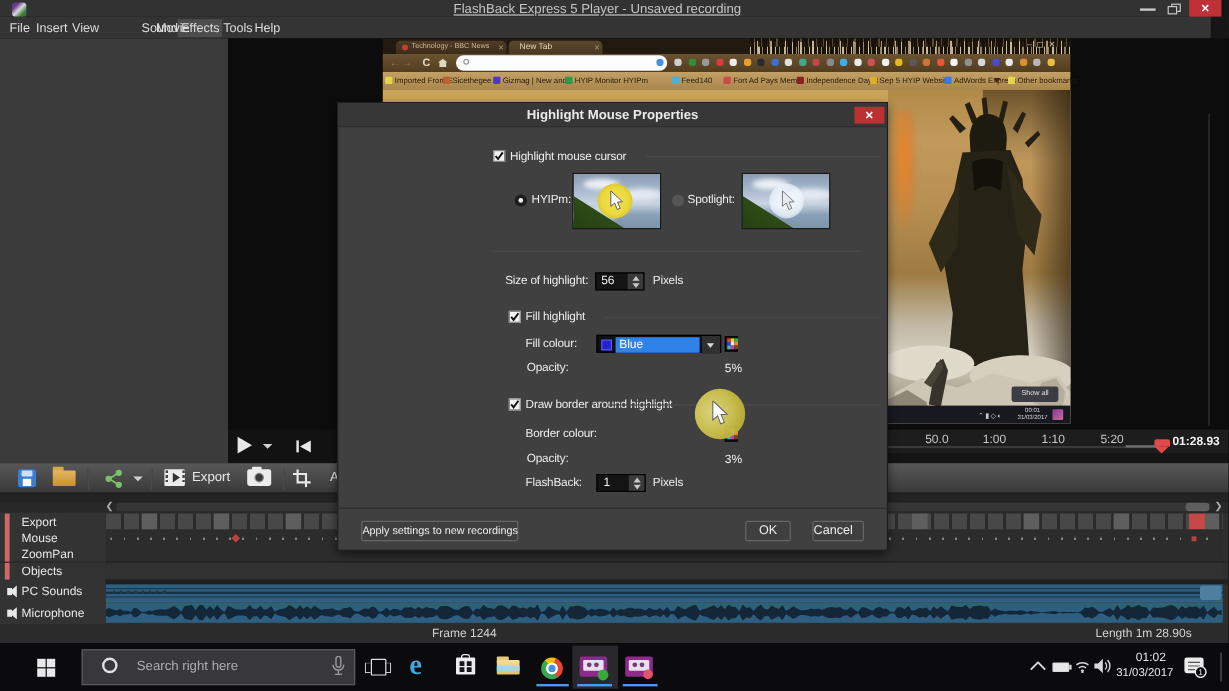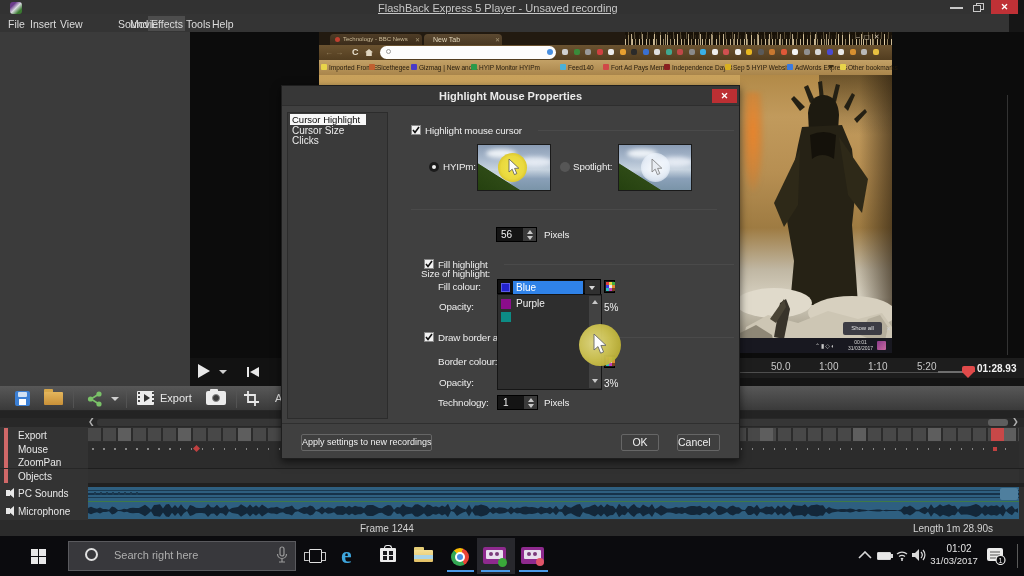--- a/index.html
+++ b/index.html
@@ -337,26 +337,20 @@
     <circle cx="14.5" cy="13" r="4.5" fill="#0b0b0e" stroke="#ececec" stroke-width="1.2"></circle>
     <text x="14.5" y="15.5" font-size="7" fill="#ececec" text-anchor="middle" font-family="Liberation Sans">1</text>
   </svg>
   <div class="abs" style="left:1017px;top:8px;width:1px;height:24px;background:#5a5a5a;"></div>
 </div>
 
 <div id="dialog" class="abs" style="left:281px;top:85px;width:459px;height:374px;background:#404040;border:1px solid #1e1e1e;box-shadow:0 3px 8px rgba(0,0,0,0.6);">
   <div class="abs" style="left:0;top:0;width:457px;height:20px;background:#373737;border-bottom:1px solid #2e2e2e;"></div>
   <div class="abs" style="left:0;top:4px;width:457px;text-align:center;font-size:11px;font-weight:bold;color:#eaeaea;">Highlight Mouse Properties</div>
   <div class="abs" style="left:430px;top:3px;width:25px;height:14px;background:#bc2f33;color:#fff;font-size:9px;font-weight:bold;text-align:center;line-height:14px;">✕</div>
-  <div class="abs" style="left:5px;top:26px;width:101px;height:307px;background:#3a3a3a;border:1px solid #2c2c2c;">
-    <div class="abs" style="left:2px;top:1px;width:76px;height:11px;background:#f8f8f8;"></div>
-    <div class="abs" style="left:4px;top:1px;font-size:9.5px;color:#0a0a0a;">Cursor Highlight</div>
-    <div class="abs" style="left:4px;top:12px;font-size:10px;color:#ededed;">Cursor Size</div>
-    <div class="abs" style="left:4px;top:22px;font-size:10px;color:#ededed;">Clicks</div>
-  </div>
   <div class="abs" style="left:129px;top:39px;width:10px;height:10px;background:#f2f2f2;border:1px solid #888;">
         <svg width="8" height="8" viewBox="0 0 8 8" style="position:absolute;left:0;top:0;">
           <path d="M1 4 L3 6.5 L7 1" stroke="#111" stroke-width="1.6" fill="none"></path>
         </svg>
       </div>
   <div class="abs" style="left:143px;top:39px;font-size:9.8px;letter-spacing:-0.15px;color:#ededed;">Highlight mouse cursor</div>
   <div class="abs" style="left:256px;top:44px;width:196px;height:1px;background:#4a4a4a;"></div>
   <div class="abs" style="left:147px;top:76px;width:10px;height:10px;border-radius:50%;background:#1c1c1c;"></div>
   <div class="abs" style="left:150px;top:79px;width:4px;height:4px;border-radius:50%;background:#f0f0f0;"></div>
   <div class="abs" style="left:161px;top:75px;font-size:9.8px;letter-spacing:-0.15px;color:#ededed;">HYIPm:</div>
@@ -375,21 +369,21 @@
   <div class="abs" style="left:336px;top:58px;width:74px;height:47px;background:linear-gradient(180deg,#8a9cb4 0%,#a8b8cc 30%,#c8d4e0 55%,#8aa0b8 75%,#7a94a8 100%);border:1px solid #1a1a1a;overflow:hidden;">
     <div class="abs" style="left:8px;top:4px;width:30px;height:9px;border-radius:50%;background:rgba(245,248,252,0.9);filter:blur(2px);"></div>
     <div class="abs" style="left:40px;top:12px;width:34px;height:10px;border-radius:50%;background:rgba(240,244,250,0.8);filter:blur(2px);"></div>
     <div class="abs" style="left:0;top:0;width:74px;height:47px;background:linear-gradient(to top right,#24400f 0%,#2e4a16 30%,transparent 31%);"></div>
     <div class="abs" style="left:22px;top:8px;width:29px;height:29px;border-radius:50%;background:radial-gradient(circle,rgba(250,252,255,0.95) 0%,rgba(240,246,254,0.8) 60%,rgba(230,238,250,0.3) 90%);"></div>
     <svg class="abs" style="left:32px;top:14px;" width="12" height="17" viewBox="0 0 12 17">
           <path d="M1 0 L1 13 L4.2 10.2 L6.4 15.6 L8.8 14.6 L6.6 9.4 L10.8 9.2 Z" fill="#e8ecf2" stroke="#777" stroke-width="0.8"></path>
         </svg>
   </div>
   <div class="abs" style="left:129px;top:123px;width:306px;height:1px;background:#4a4a4a;"></div>
-  <div class="abs" style="left:139px;top:143px;font-size:9.8px;letter-spacing:-0.15px;color:#ededed;margin-top:39px;">Size of highlight:</div>
+  <div class="abs" style="left:139px;top:143px;font-size:9.8px;letter-spacing:-0.15px;color:#ededed;">Size of highlight:</div>
   <div class="abs" style="left:214px;top:141px;width:41px;height:15px;background:#141414;border:1px solid #000;"></div>
   <div class="abs" style="left:219px;top:143px;font-size:10px;color:#f0f0f0;">56</div>
   <div class="abs" style="left:241px;top:142px;width:13px;height:13px;background:#3a3a3a;"></div>
   <div class="abs" style="left:245px;top:144px;width:0;height:0;border-bottom:4px solid #c8c8c8;border-left:3px solid transparent;border-right:3px solid transparent;"></div>
   <div class="abs" style="left:245px;top:150px;width:0;height:0;border-top:4px solid #c8c8c8;border-left:3px solid transparent;border-right:3px solid transparent;"></div>
   <div class="abs" style="left:262px;top:143px;font-size:9.8px;letter-spacing:-0.15px;color:#ededed;">Pixels</div>
   <div class="abs" style="left:142px;top:173px;width:10px;height:10px;background:#f2f2f2;border:1px solid #888;">
         <svg width="8" height="8" viewBox="0 0 8 8" style="position:absolute;left:0;top:0;">
           <path d="M1 4 L3 6.5 L7 1" stroke="#111" stroke-width="1.6" fill="none"></path>
         </svg>
@@ -431,37 +425,29 @@
         <div class="abs" style="left:7px;top:1px;width:3px;height:3px;background:#40b040;"></div>
     <div class="abs" style="left:1px;top:4px;width:3px;height:3px;background:#4040e0;"></div>
         <div class="abs" style="left:4px;top:4px;width:3px;height:3px;background:#e8e8e8;"></div>
         <div class="abs" style="left:7px;top:4px;width:3px;height:3px;background:#e08a30;"></div>
     <div class="abs" style="left:1px;top:7px;width:3px;height:3px;background:#30c0c0;"></div>
         <div class="abs" style="left:4px;top:7px;width:3px;height:3px;background:#c040c0;"></div>
         <div class="abs" style="left:7px;top:7px;width:3px;height:3px;background:#804020;"></div>
   </div>
   <div class="abs" style="left:157px;top:291px;font-size:9.8px;letter-spacing:-0.15px;color:#ededed;">Opacity:</div>
   <div class="abs" style="left:322px;top:292px;font-size:10px;color:#ededed;">3%</div>
-  <div class="abs" style="left:156px;top:311px;font-size:9.8px;letter-spacing:-0.15px;color:#ededed;">Technology:</div>
+  <div class="abs" style="left:156px;top:311px;font-size:9.8px;letter-spacing:-0.15px;color:#ededed;">FlashBack:</div>
   <div class="abs" style="left:215px;top:309px;width:41px;height:15px;background:#141414;border:1px solid #000;"></div>
   <div class="abs" style="left:221px;top:311px;font-size:10px;color:#f0f0f0;">1</div>
   <div class="abs" style="left:242px;top:310px;width:13px;height:13px;background:#3a3a3a;"></div>
   <div class="abs" style="left:246px;top:312px;width:0;height:0;border-bottom:4px solid #c8c8c8;border-left:3px solid transparent;border-right:3px solid transparent;"></div>
   <div class="abs" style="left:246px;top:318px;width:0;height:0;border-top:4px solid #c8c8c8;border-left:3px solid transparent;border-right:3px solid transparent;"></div>
   <div class="abs" style="left:262px;top:311px;font-size:9.8px;letter-spacing:-0.15px;color:#ededed;">Pixels</div>
   <div class="abs" style="left:0;top:337px;width:457px;height:1px;background:#2f2f2f;"></div>
   <div class="abs" style="left:19px;top:348px;width:131px;height:17px;background:#3f3f3f;border:1px solid #666;border-radius:2px;color:#f0f0f0;font-size:9px;text-align:center;line-height:15px;white-space:nowrap;">Apply settings to new recordings</div>
   <div class="abs" style="left:339px;top:348px;width:38px;height:17px;background:#3f3f3f;border:1px solid #666;border-radius:2px;color:#f0f0f0;font-size:10.5px;text-align:center;line-height:15px;">OK</div>
   <div class="abs" style="left:395px;top:348px;width:43px;height:17px;background:#3f3f3f;border:1px solid #666;border-radius:2px;color:#f0f0f0;font-size:10.5px;text-align:left;line-height:15px;">Cancel</div>
-  <div id="droplist" class="abs" style="left:215px;top:208px;width:105px;height:96px;background:#2e2e2e;border:1px solid #161616;">
-    <div class="abs" style="left:3px;top:4px;width:10px;height:10px;background:#8c0d8c;"></div>
-    <div class="abs" style="left:18px;top:3px;font-size:10px;color:#f0f0f0;">Purple</div>
-    <div class="abs" style="left:3px;top:17px;width:10px;height:10px;background:#0d8c85;"></div>
-    <div class="abs" style="left:91px;top:1px;width:12px;height:92px;background:#424242;"></div>
-    <div class="abs" style="left:94px;top:5px;width:0;height:0;border-bottom:4px solid #c8c8c8;border-left:3px solid transparent;border-right:3px solid transparent;"></div>
-    <div class="abs" style="left:94px;top:84px;width:0;height:0;border-top:4px solid #c8c8c8;border-left:3px solid transparent;border-right:3px solid transparent;"></div>
-  </div>
   <div id="bigcursor" class="abs" style="left:297px;top:238px;width:42px;height:42px;border-radius:50%;background:radial-gradient(circle at 36% 45%,#e2da84 0%,#d0c552 45%,#bcb036 75%,#a0952a 100%);opacity:0.95;"></div>
   <svg class="abs" style="left:311px;top:248px;" width="14" height="21" viewBox="0 0 14 21">
         <path d="M1 0 L1 16 L5 12.6 L7.6 19.2 L10.6 18 L7.9 11.5 L13 11.3 Z" fill="#fdfdfd" stroke="#666" stroke-width="0.9"></path>
       </svg>
 </div>
 </div>
 
 </body></html>

